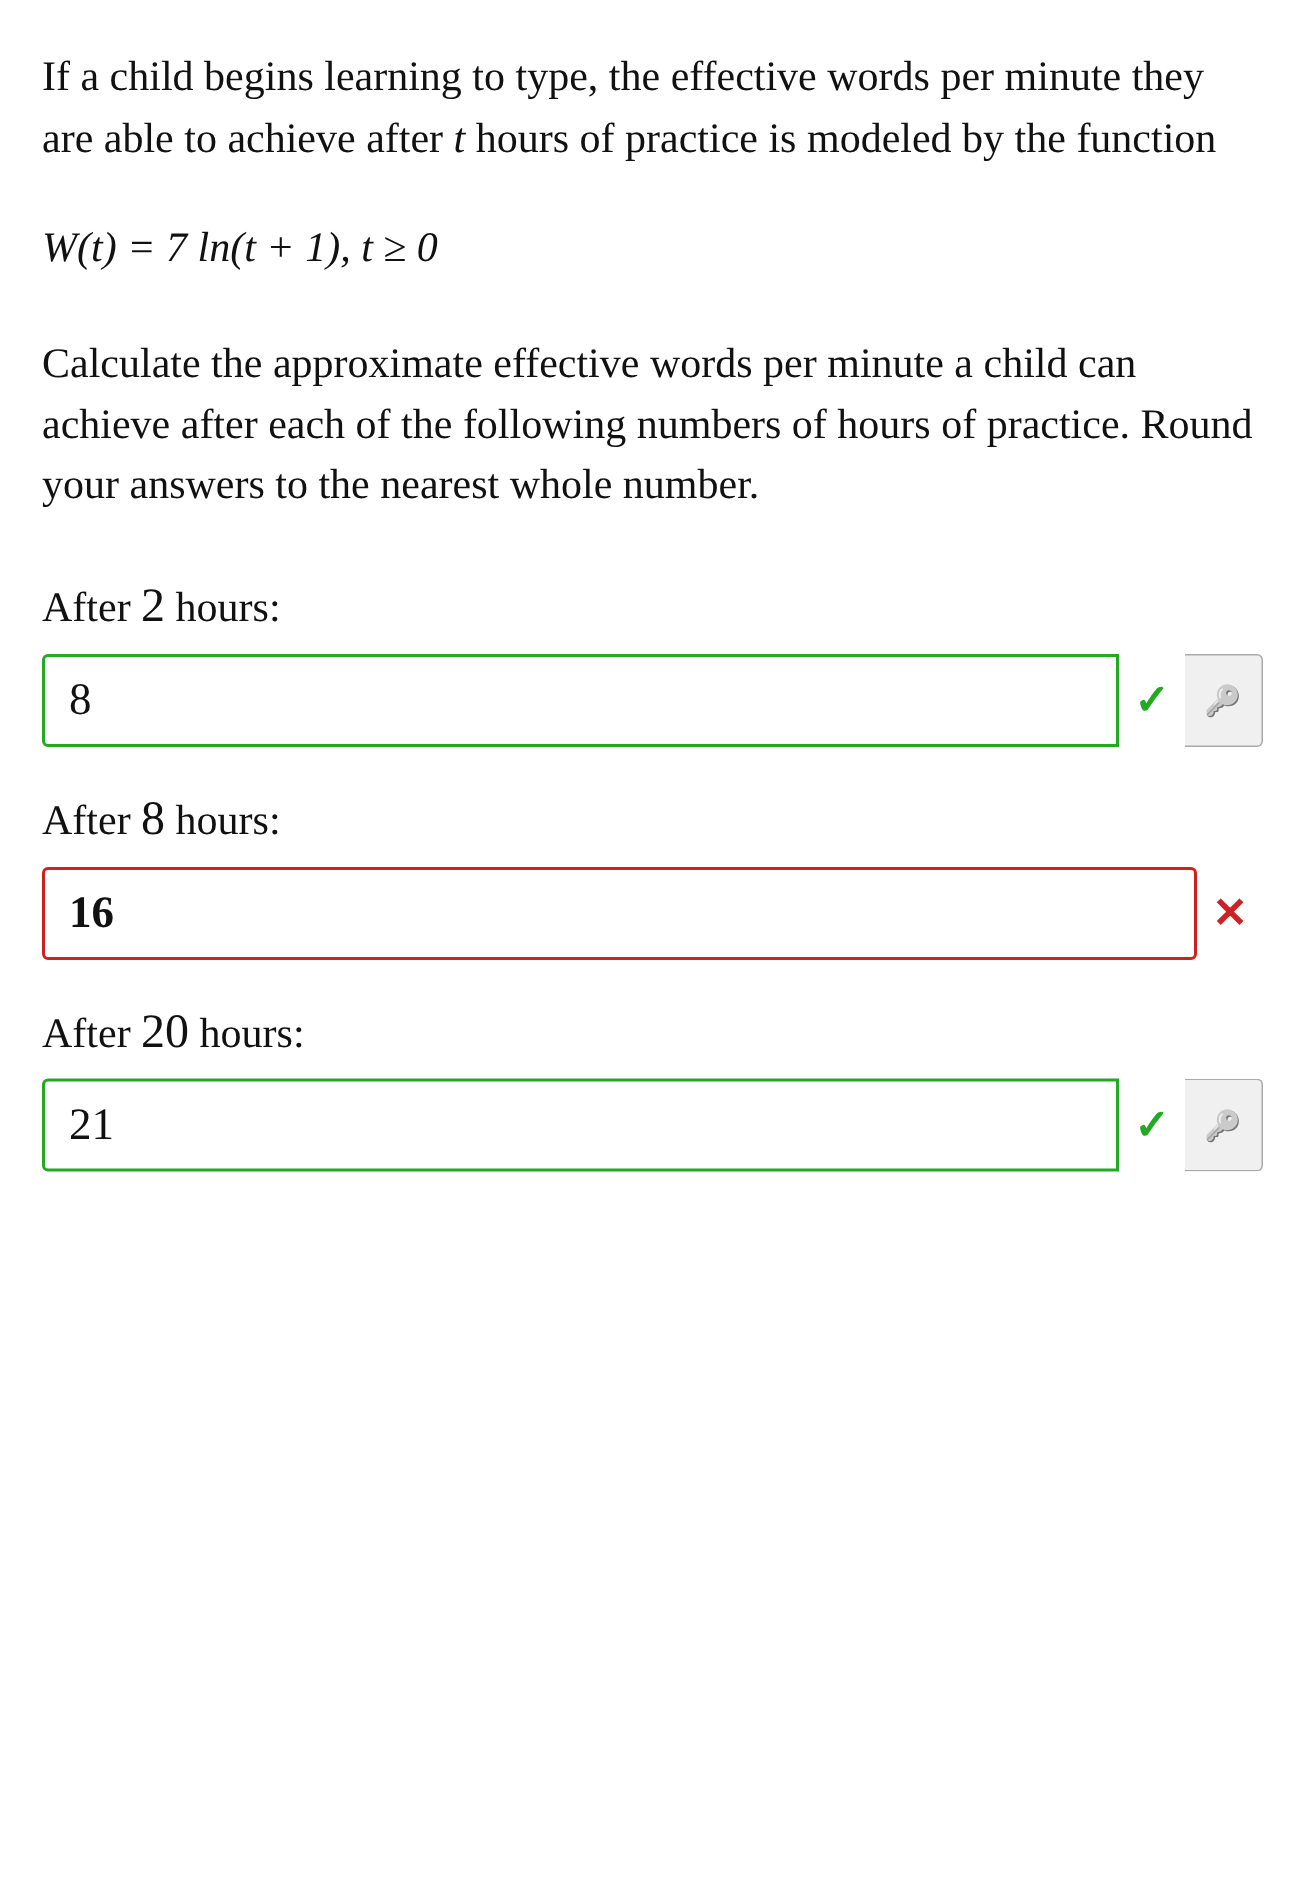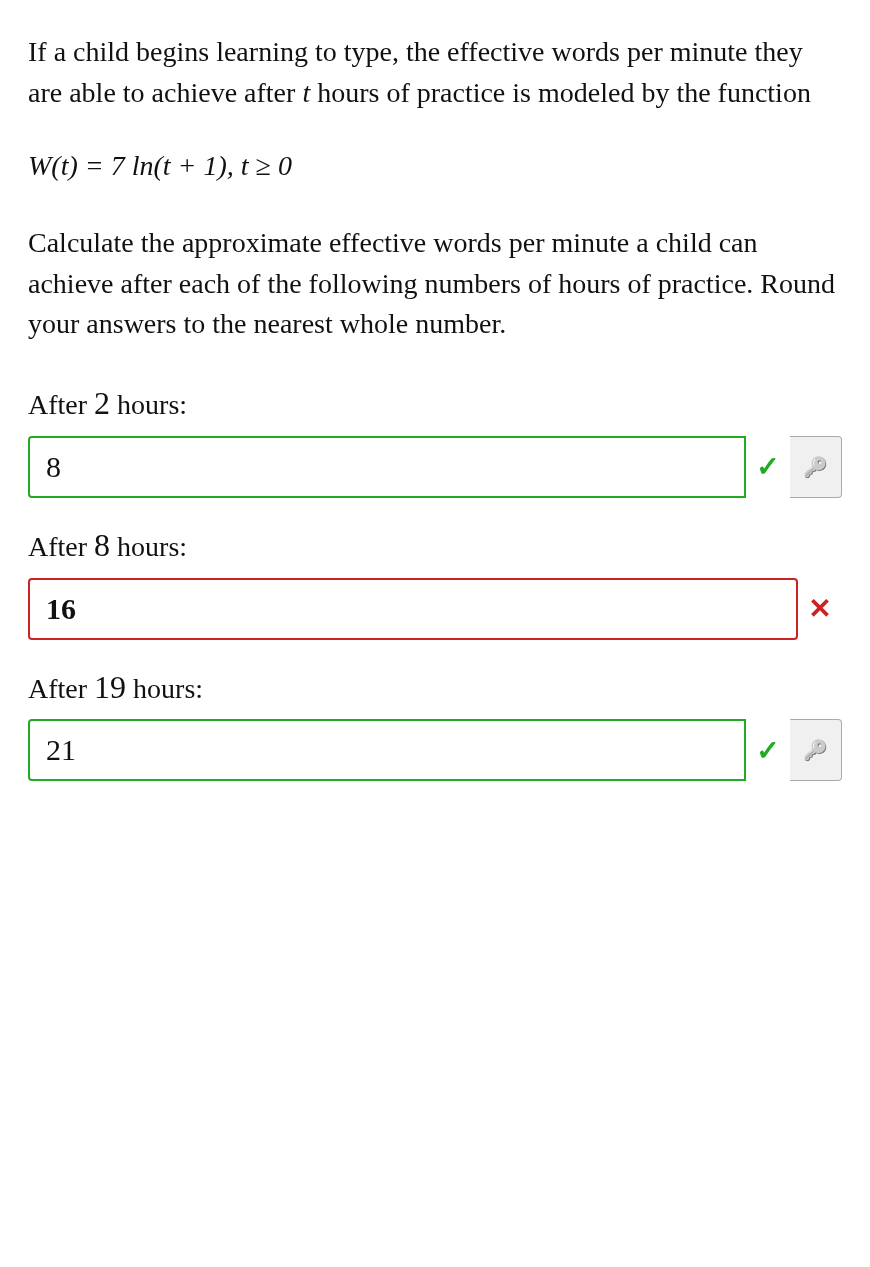--- a/index.html
+++ b/index.html
@@ -169,21 +169,21 @@
     <div class="input-row">
       <input type="text" class="answer-input incorrect" value="16" style="">
       <div class="status-icon">
         <span class="cross-mark">✕</span>
       </div>
     </div>
   </div>
 
   <div class="question-block">
     <div class="question-label">
-      After <span class="num">19</span> hours:
+      After <span class="num">20</span> hours:
     </div>
     <div class="input-row">
       <input type="text" class="answer-input correct" value="21" style="">
       <div class="status-icon">
         <span class="check-mark">✓</span>
       </div>
       <button class="key-button">
         <span class="key-icon"></span>
       </button>
     </div>

